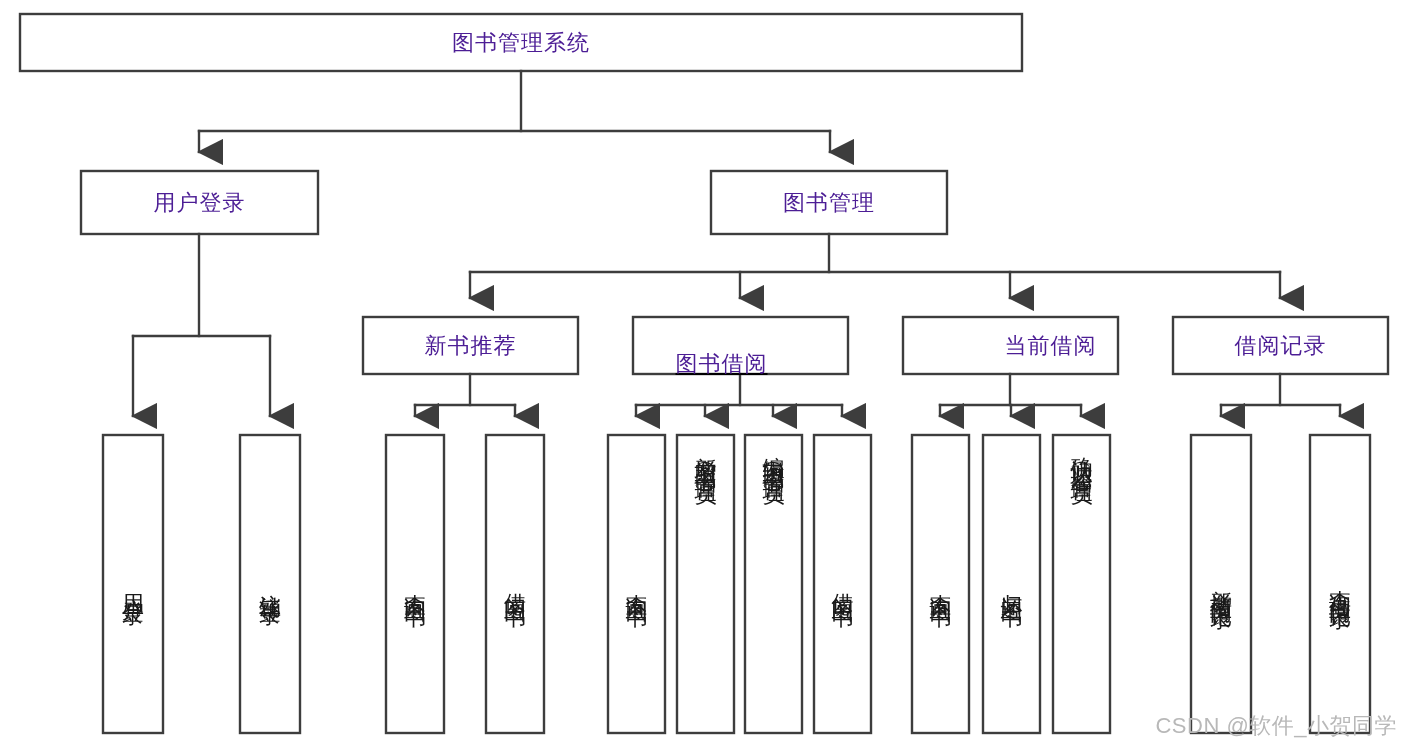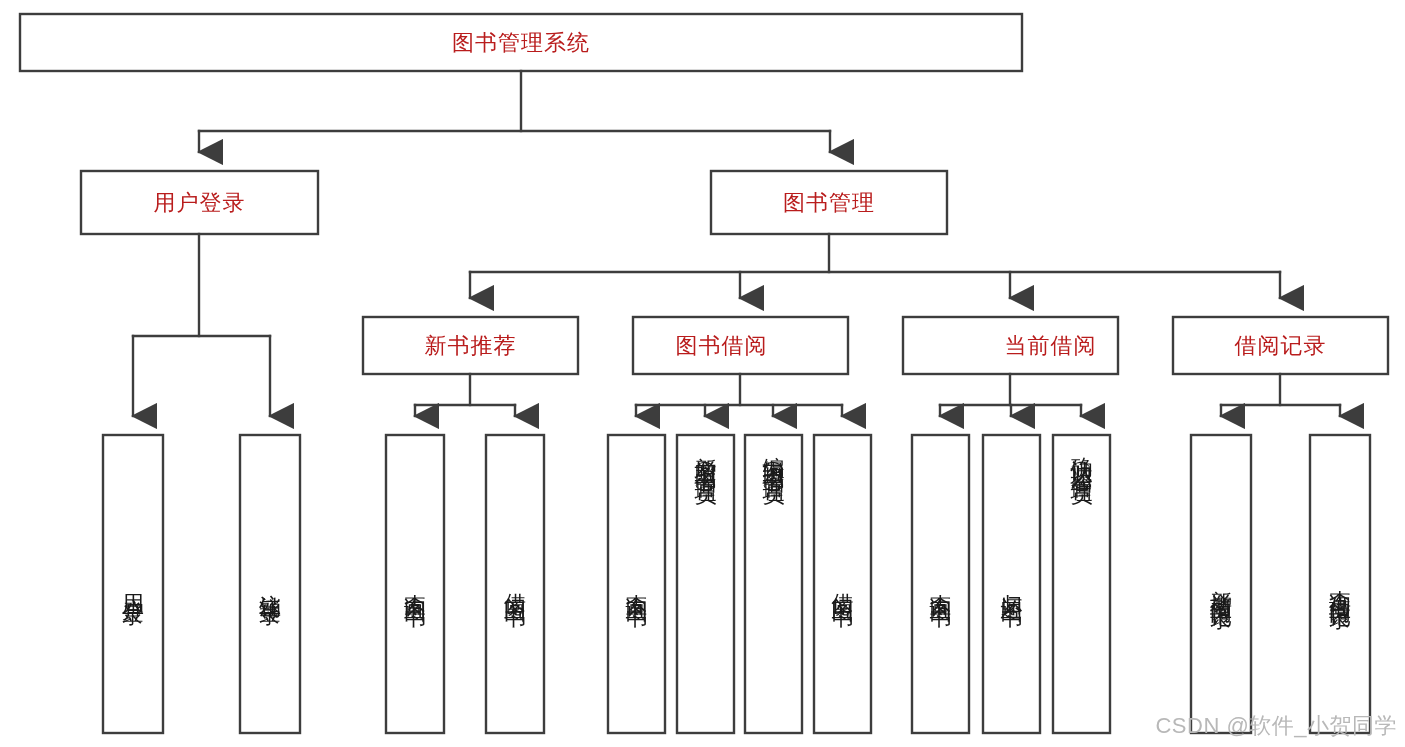--- a/index.html
+++ b/index.html
@@ -67,21 +67,21 @@
   .hlabel-wrap {
     position: absolute;
     display: flex;
     align-items: center;
     justify-content: center;
     pointer-events: none;
   }
   .hlabel-text {
     font-family: "Liberation Sans", "DejaVu Sans", sans-serif;
     font-size: 22px;
-    color: #b91c1c;
+    color: #4c1d95;
     letter-spacing: 1px;
     white-space: nowrap;
   }
   #watermark {
     position: absolute;
     right: 8px;
     bottom: 6px;
     font-family: "Liberation Sans", "DejaVu Sans", sans-serif;
     font-size: 22px;
     color: #b8b8b8;
@@ -177,21 +177,21 @@
   <div class="hlabel-wrap" style="left:81px; top:171px; width:237px; height:63px;">
     <span class="hlabel-text">用户登录</span>
   </div>
   <div class="hlabel-wrap" style="left:363px; top:317px; width:215px; height:57px;">
     <span class="hlabel-text">新书推荐</span>
   </div>
 
   <div class="hlabel-wrap" style="left:711px; top:171px; width:236px; height:63px;">
     <span class="hlabel-text">图书管理</span>
   </div>
-  <div class="hlabel-wrap" style="left:633px; top:317px; width:177px; height:57px;">
+  <div class="hlabel-wrap" style="left:633px; top:335px; width:177px; height:57px;text-decoration:underline;">
     <span class="hlabel-text">图书借阅</span>
   </div>
   <div class="hlabel-wrap" style="left:943px; top:317px; width:215px; height:57px;">
     <span class="hlabel-text">当前借阅</span>
   </div>
   <div class="hlabel-wrap" style="left:1173px; top:317px; width:215px; height:57px;border-radius:7px;">
     <span class="hlabel-text">借阅记录</span>
   </div>
 
   <div class="vlabel-wrap" style="left:103px; top:435px; width:60px; height:298px;">

